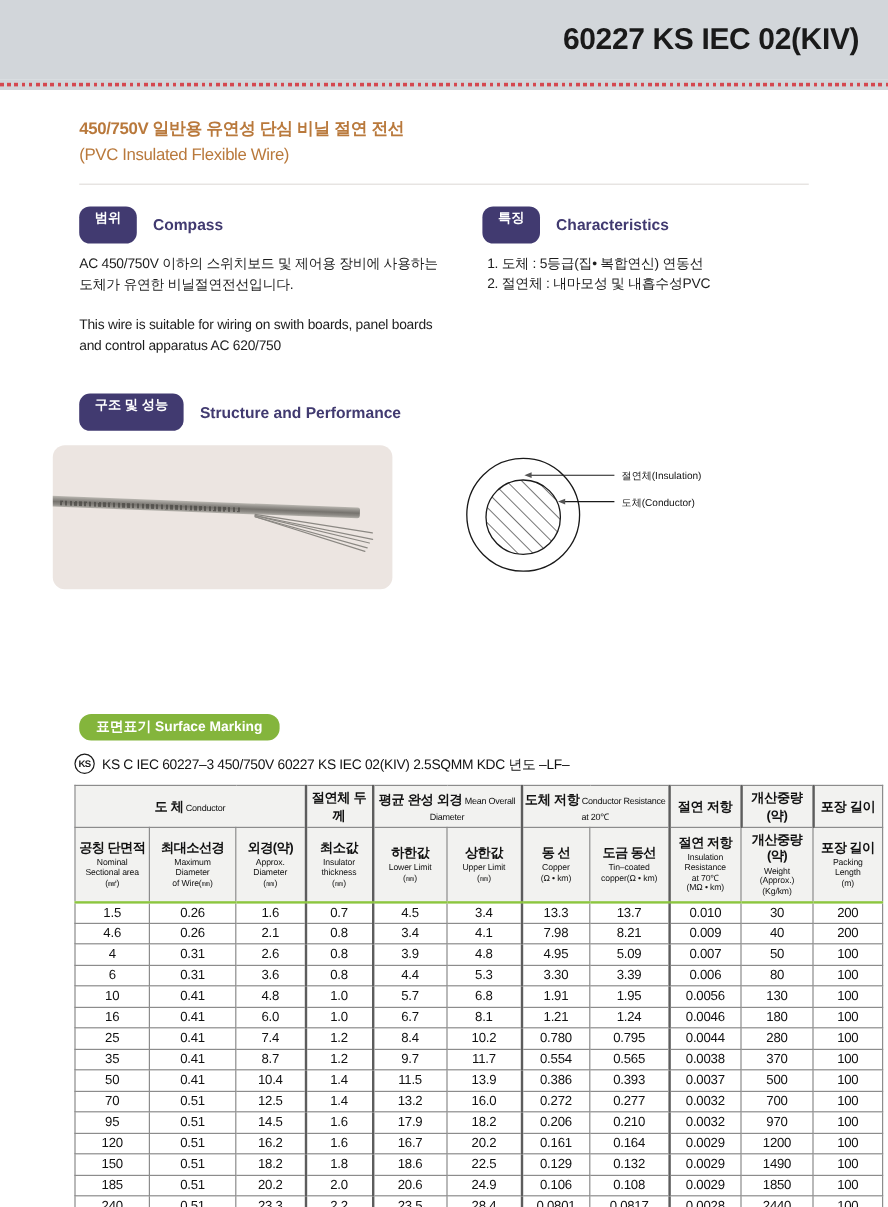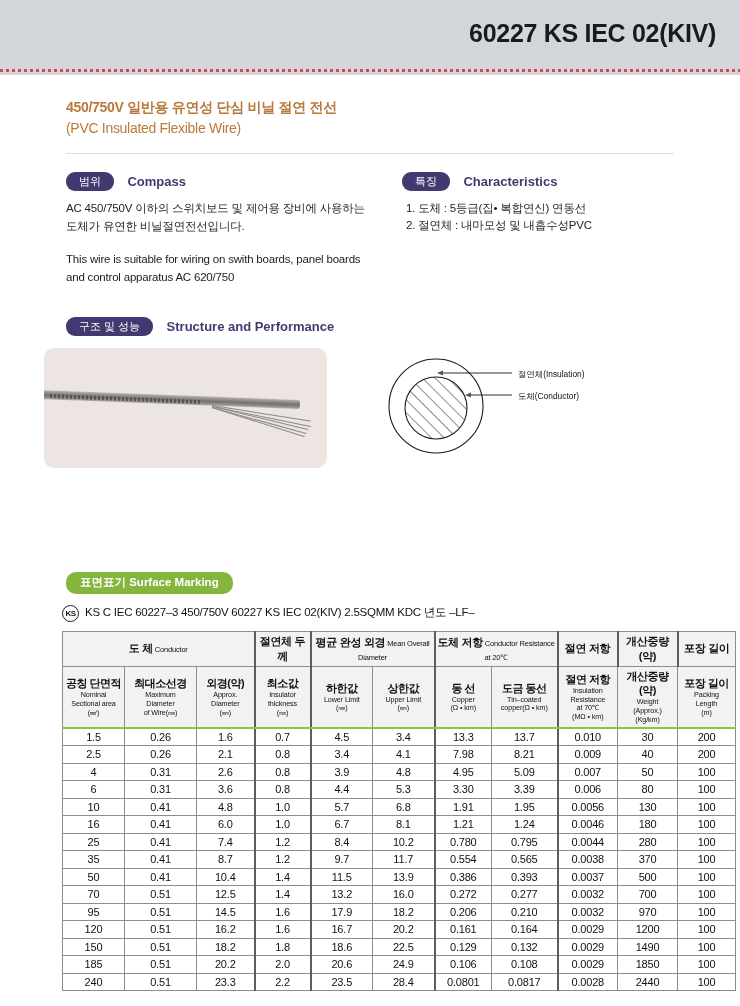--- a/index.html
+++ b/index.html
@@ -68,23 +68,23 @@
     height: 1px;
     background: #e2dedb;
   }
 
   
   .pill {
     display: inline-block;
     background: #413a70;
     color: #ffffff;
     font-size: 11px;
-    font-weight: normal;
+    font-weight: bold;
     border-radius: 9px;
-    padding: 2px 13px 2px 13px;
+    padding: 2px 13px 14px 13px;
     letter-spacing: 0px;
     vertical-align: middle;
   }
   .pill-en {
     display: inline-block;
     color: #413a70;
     font-size: 13px;
     font-weight: bold;
     margin-left: 9px;
     vertical-align: middle;
@@ -178,21 +178,21 @@
     background: #84b53c;
     color: #ffffff;
     font-size: 11.5px;
     font-weight: bold;
     border-radius: 10px;
     padding: 3px 14px 4px 14px;
   }
   .marking-line {
     margin: 11px 0 0 62px;
     display: flex;
-    align-items: flex-start;
+    align-items: flex-end;
     font-size: 11.5px;
     color: #121212;
     letter-spacing: -0.25px;
   }
   .ks-logo {
     width: 17px; height: 17px;
     border: 1.6px solid #1a1a1a;
     border-radius: 50%;
     margin-right: 6px;
     display: flex;
@@ -426,21 +426,21 @@
             <td class="thick-right">0.7</td>
             <td>4.5</td>
             <td class="thick-right">3.4</td>
             <td>13.3</td>
             <td class="thick-right">13.7</td>
             <td>0.010</td>
             <td>30</td>
             <td>200</td>
           </tr>
           <tr>
-            <td>2.5</td>
+            <td>4.6</td>
             <td>0.26</td>
             <td class="thick-right">2.1</td>
             <td class="thick-right">0.8</td>
             <td>3.4</td>
             <td class="thick-right">4.1</td>
             <td>7.98</td>
             <td class="thick-right">8.21</td>
             <td>0.009</td>
             <td>40</td>
             <td>200</td>

